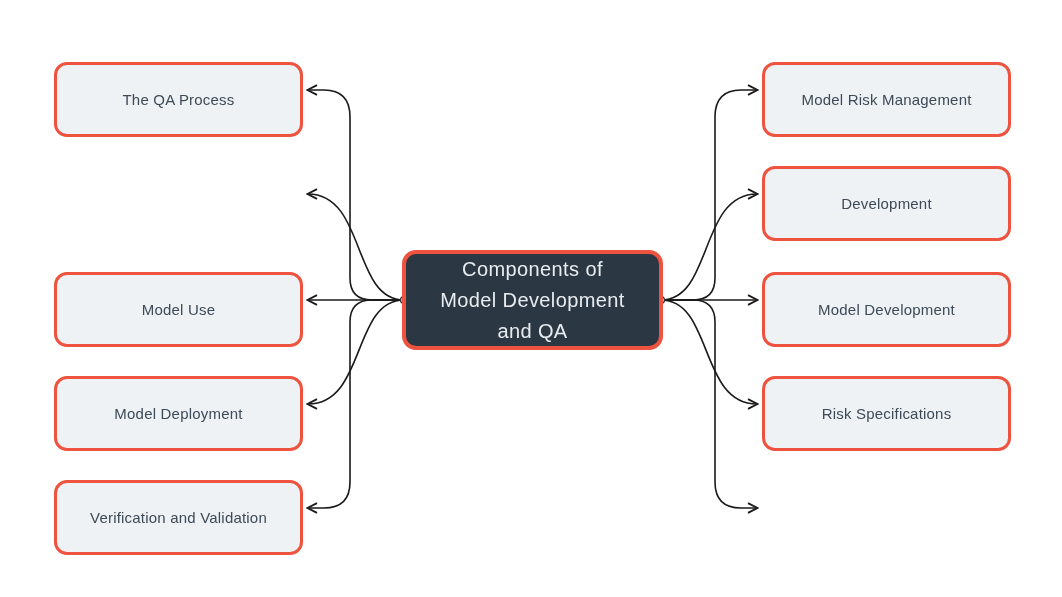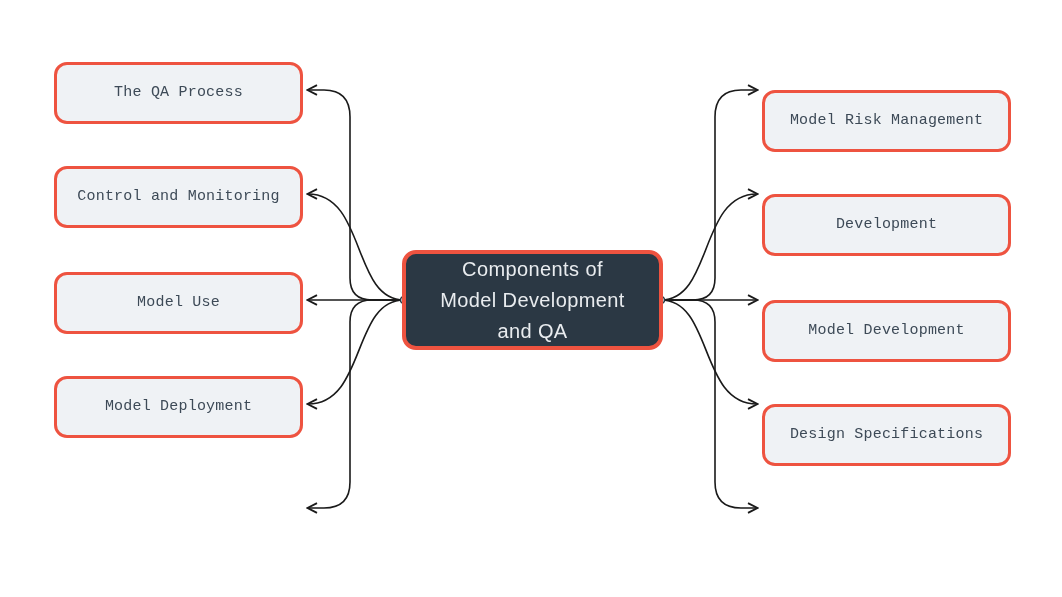--- a/index.html
+++ b/index.html
@@ -30,25 +30,24 @@
     text-align: center;
     background: var(--node-fill);
     border: 3px solid var(--accent-border);
     border-radius: 13px;
     color: var(--node-text);
     font-size: 15px;
     letter-spacing: 0.2px;
   }
   .node.side {
     width: 249px;
-    height: 62px;
-    font-family: Liberation Mono, monospace;
+    height: 75px;
   }
   .node.side.left  { left: 54px; }
-  .node.side.right { left: 762px; margin-top: 28px; }
+  .node.side.right { left: 762px; }
   .node.central {
     left: 402px; top: 250px;
     width: 261px; height: 100px;
     background: var(--center-fill);
     border: 4px solid var(--accent-border);
     border-radius: 14px;
     color: var(--center-text);
     font-size: 20px;
     line-height: 1.55;
     padding: 0 34px;
@@ -104,36 +103,36 @@
     <circle class="port" cx="661" cy="300" r="3.5"></circle>
   </svg>
 
   <div class="node central">
     <span>Components of Model Development and QA</span>
   </div>
 
   <div class="node side left" style="top:61.5px">
     <span>The QA Process</span>
   </div>
-  <div class="node side left" style="top:165.5px">
-    <span>Control and Monitoring</span>
-  </div>
   <div class="node side left" style="top:375.5px">
     <span>Model Deployment</span>
   </div>
   <div class="node side left" style="top:271.5px">
     <span>Model Use</span>
+  </div>
+  <div class="node side left" style="top:479.5px">
+    <span>Verification and Validation</span>
   </div>
 
   <div class="node side right" style="top:61.5px">
     <span>Model Risk Management</span>
   </div>
   <div class="node side right" style="top:165.5px">
     <span>Development</span>
   </div>
   <div class="node side right" style="top:271.5px">
     <span>Model Development</span>
   </div>
   <div class="node side right" style="top:375.5px">
-    <span>Design Specifications</span>
+    <span>Risk Specifications</span>
   </div>
 
 </div>
 
 </body></html>

